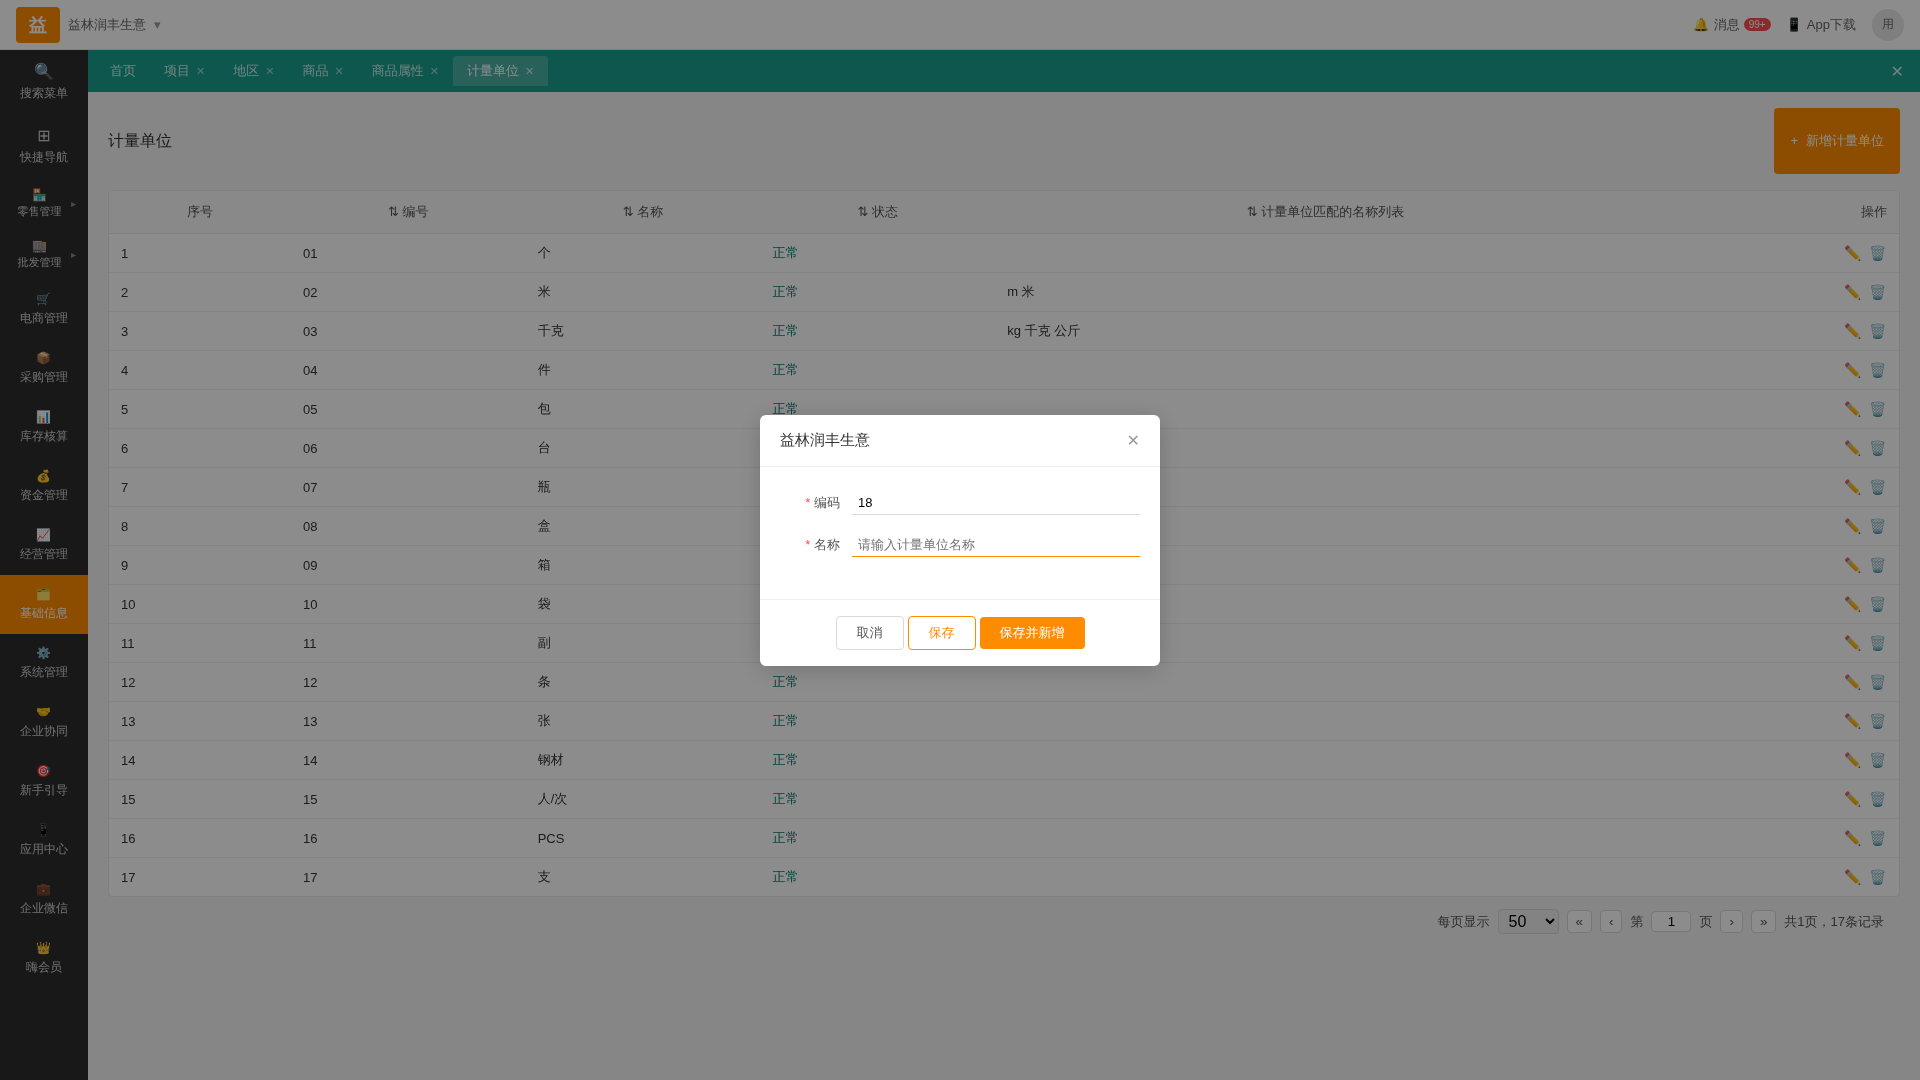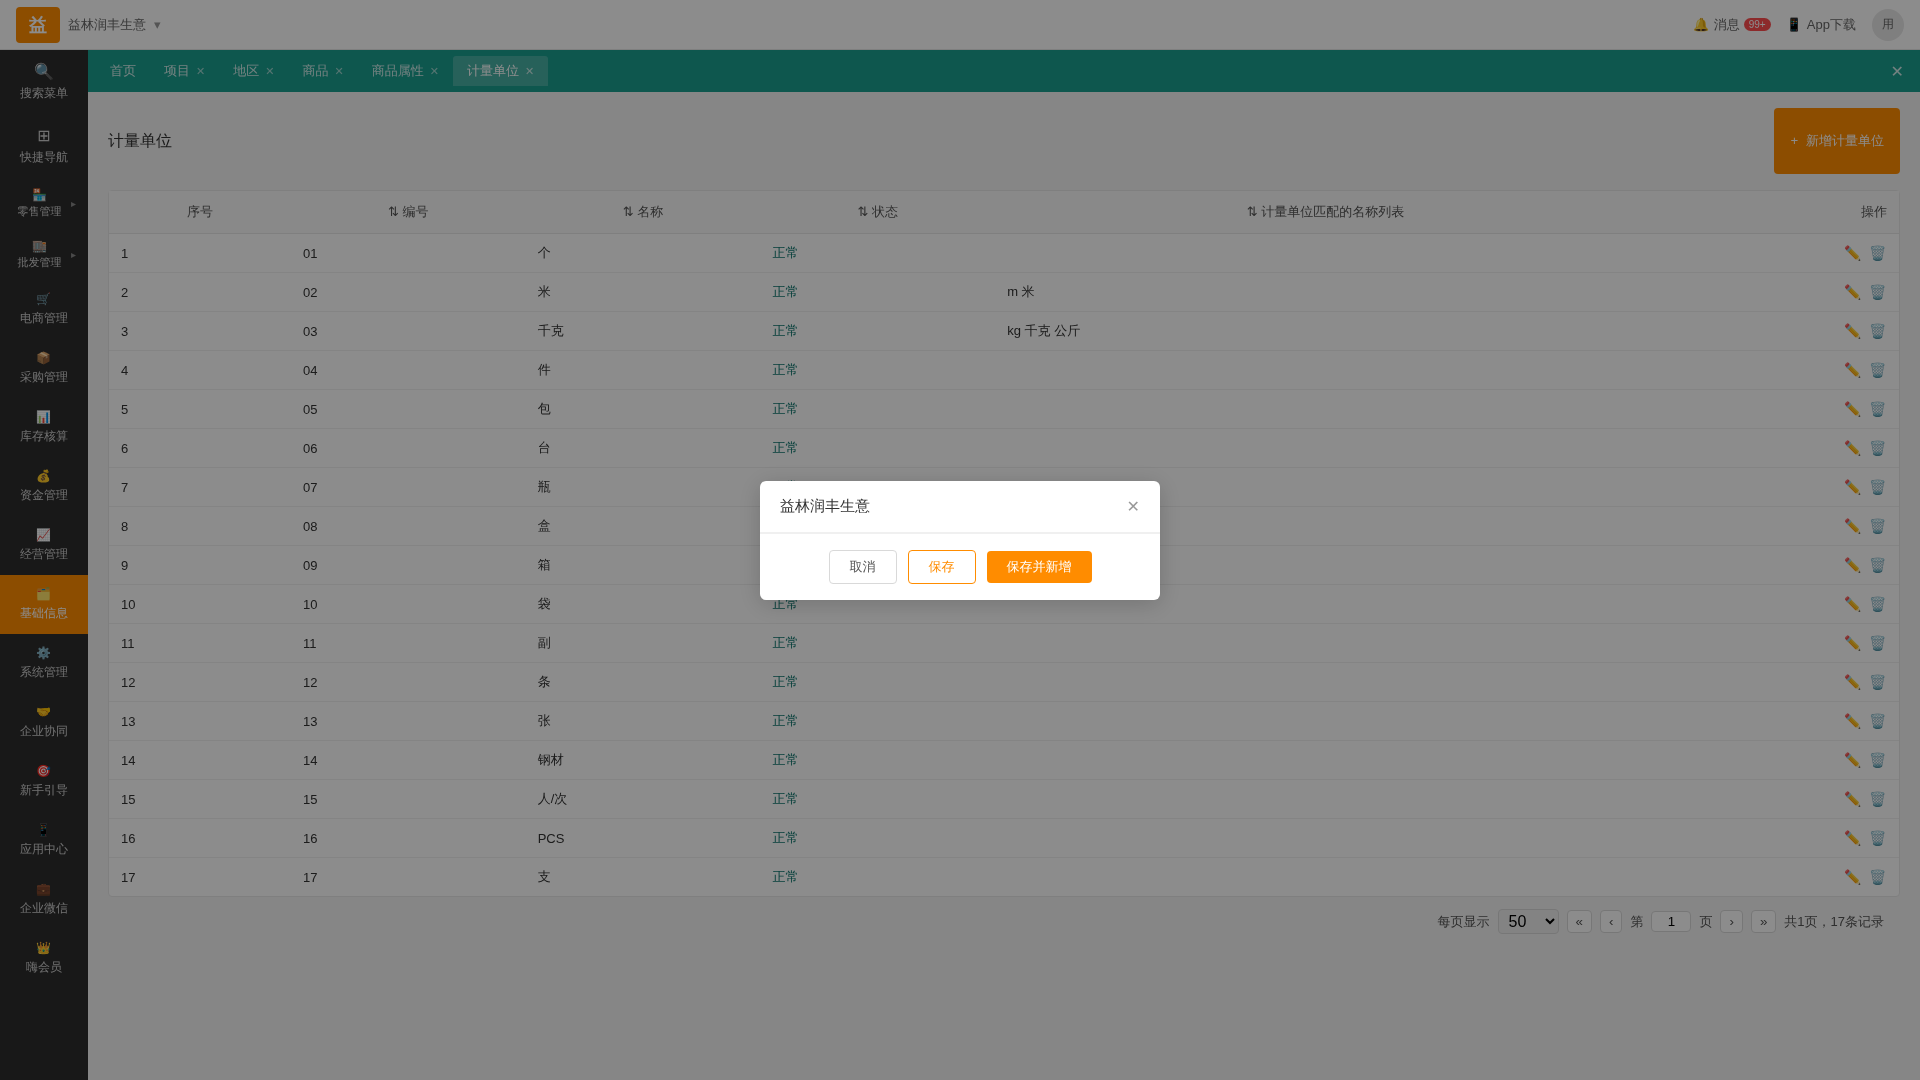--- a/index.html
+++ b/index.html
@@ -182,21 +182,21 @@
       flex-shrink: 0;
     }
     .required::before { content: "* "; color: #ff4d4f; }
     .form-input {
       flex: 1; border: none; border-bottom: 1px solid #d9d9d9;
       padding: 4px 6px; font-size: 13px; outline: none;
     }
     .form-input.highlighted { border-bottom-color: #ff8c00; }
     .modal-footer {
       display: flex; align-items: center; justify-content: center;
-      gap: 11px; padding: 16px 20px; border-top: 1px solid #f0f0f0;
+      gap: 4px; padding: 16px 20px; border-top: 1px solid #f0f0f0;
     }
     .btn-cancel {
       border: 1px solid #d9d9d9; background: #fff;
       color: #555; padding: 7px 20px; border-radius: 4px;
       cursor: pointer; font-size: 13px;
     }
     .btn-save {
       border: 1px solid #ff8c00; background: #fff;
       color: #ff8c00; padding: 7px 20px; border-radius: 4px;
       cursor: pointer; font-size: 13px;
@@ -598,19 +598,29 @@
 
   </div>
 </div>
 
 <div class="overlay">
   <div class="modal">
     <div class="modal-header">
       <span class="modal-title">益林润丰生意</span>
       <span class="modal-close">✕</span>
     </div>
+    <div class="modal-body">
+      <div class="form-row">
+        <label class="form-label required">编码</label>
+        <input class="form-input" type="text" value="18" style="">
+      </div>
+      <div class="form-row">
+        <label class="form-label required">名称</label>
+        <input class="form-input highlighted" type="text" placeholder="请输入计量单位名称" style="">
+      </div>
+    </div>
     <div class="modal-footer">
       <button class="btn-cancel">取消</button>
       <button class="btn-save">保存</button>
       <button class="btn-save-new">保存并新增</button>
     </div>
   </div>
 </div>
 
 </body></html>

